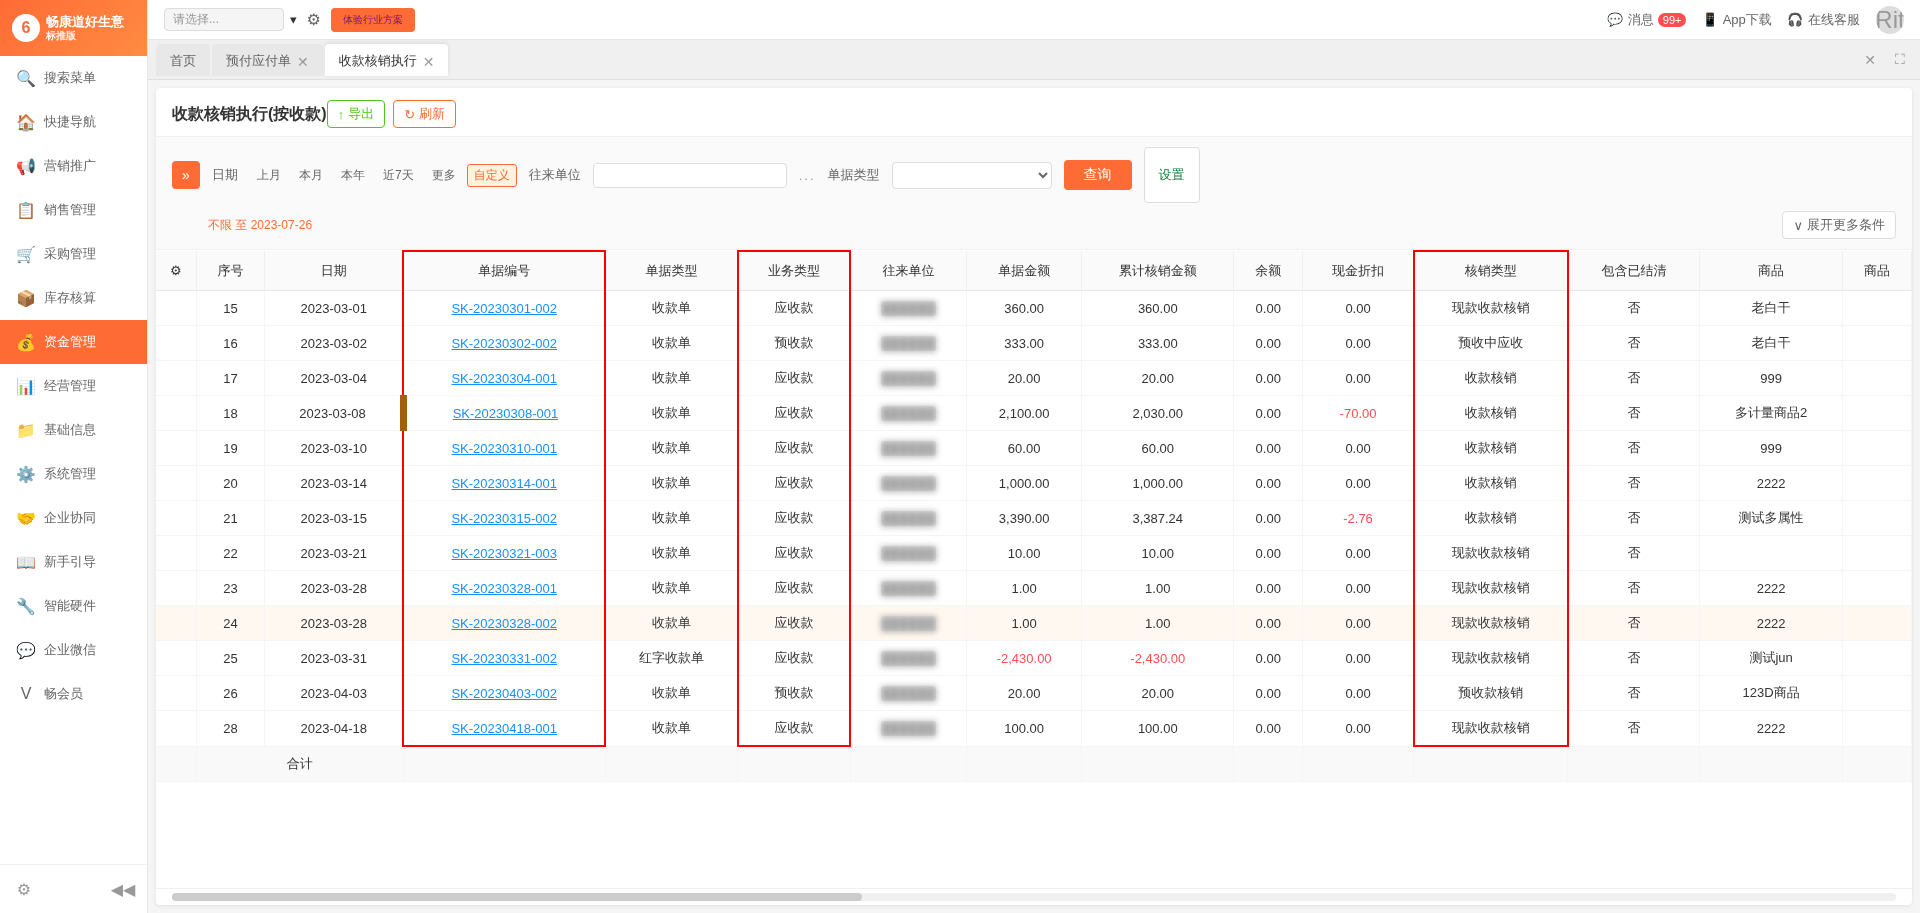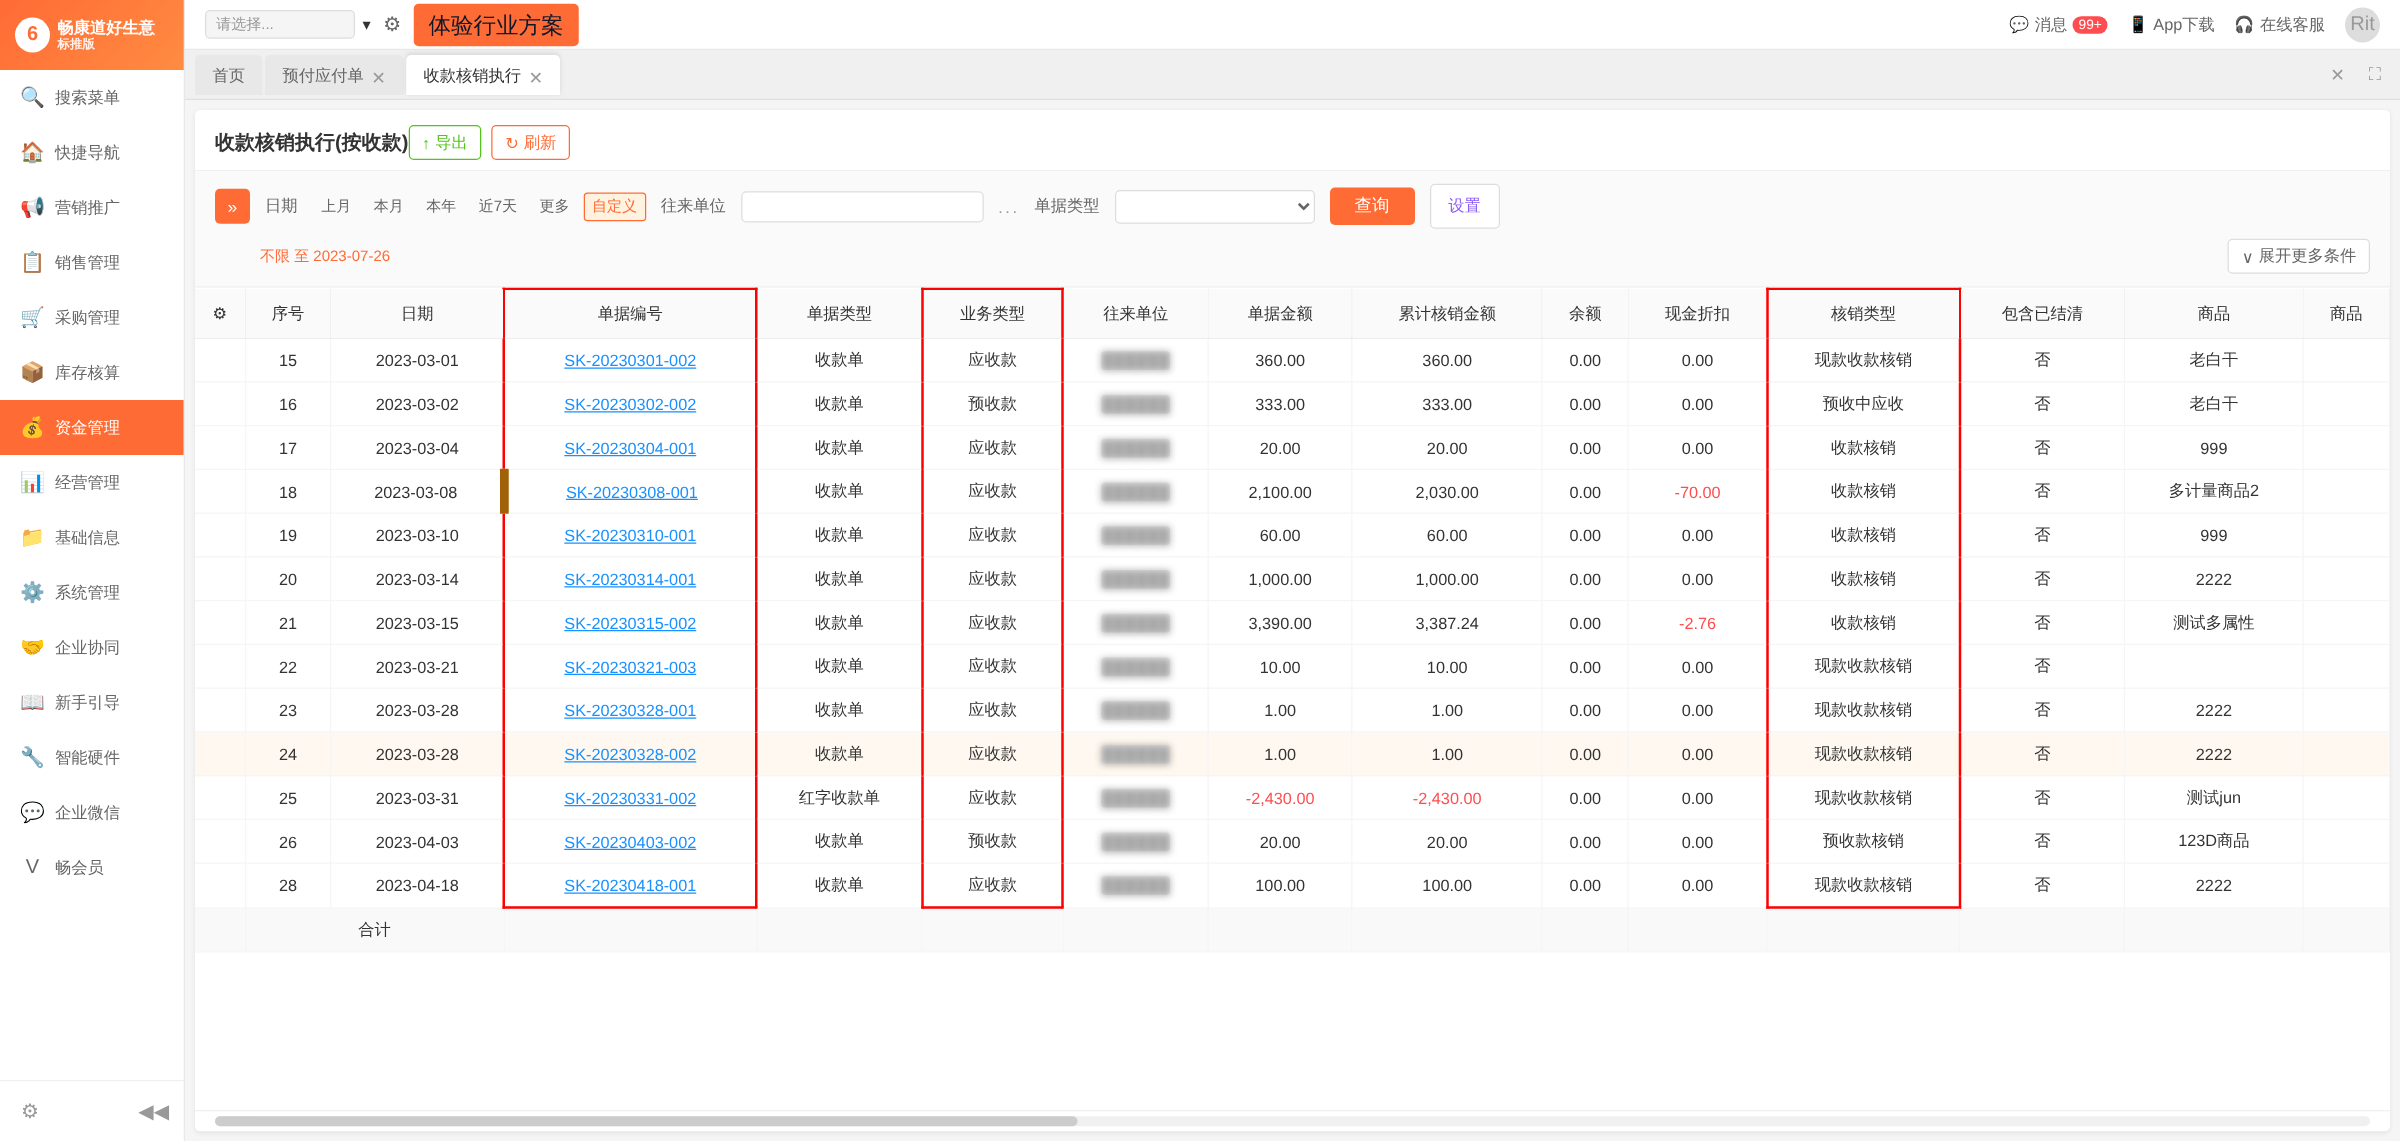--- a/index.html
+++ b/index.html
@@ -21,25 +21,25 @@
 
     
     .main { flex: 1; display: flex; flex-direction: column; overflow: hidden; }
 
     
     .topbar { height: 40px; background: #fff; border-bottom: 1px solid #e8e8e8; display: flex; align-items: center; padding: 0 16px; justify-content: space-between; flex-shrink: 0; }
     .topbar-left { display: flex; align-items: center; gap: 10px; }
     .topbar-selector { display: flex; align-items: center; gap: 6px; color: #333; font-size: 13px; }
     .topbar-selector-val { background: #f5f5f5; border: 1px solid #ddd; border-radius: 4px; padding: 2px 8px; font-size: 12px; color: #999; width: 120px; }
     .topbar-gear { color: #666; cursor: pointer; font-size: 16px; }
-    .topbar-btn { background: #ff6b35; color: #0f172a; border: none; border-radius: 4px; padding: 5px 12px; cursor: pointer; font-size: 18px; }
+    .topbar-btn { background: #ff6b35; color: #701a75; border: none; border-radius: 4px; padding: 5px 12px; cursor: pointer; font-size: 10px; }
     .topbar-right { display: flex; align-items: center; gap: 16px; color: #666; font-size: 13px; }
     .topbar-right-item { display: flex; align-items: center; gap: 4px; cursor: pointer; }
     .msg-badge { background: #ff4d4f; color: white; border-radius: 10px; padding: 1px 5px; font-size: 11px; }
-    .topbar-avatar { width: 28px; height: 28px; border-radius: 50%; background: #ddd; display: flex; align-items: center; justify-content: center; color: #999; overflow: hidden; font-size: 16px; }
+    .topbar-avatar { width: 28px; height: 28px; border-radius: 50%; background: #ddd; display: flex; align-items: center; justify-content: center; color: #999; overflow: hidden; font-size: 24px; }
 
     
     .tabbar { height: 40px; background: #f0f0f0; display: flex; align-items: center; padding: 0 8px; gap: 2px; flex-shrink: 0; border-bottom: 1px solid #e0e0e0; }
     .tab { display: flex; align-items: flex-end; padding: 6px 14px; border-radius: 4px 4px 0 0; cursor: pointer; font-size: 13px; gap: 6px; height: 32px; }
     .tab.active { background: white; color: #333; box-shadow: 0 -1px 4px rgba(0,0,0,0.1); }
     .tab.inactive { background: #e8e8e8; color: #666; }
     .tab-close { color: #999; font-size: 14px; cursor: pointer; }
     .tabbar-actions { margin-left: auto; display: flex; gap: 6px; }
     .tabbar-action { color: #999; font-size: 14px; cursor: pointer; width: 24px; height: 24px; display: flex; align-items: center; justify-content: center; }
 
@@ -61,21 +61,21 @@
     .filter-toggle { width: 28px; height: 28px; background: #ff6b35; border-radius: 4px; display: flex; align-items: center; justify-content: center; color: white; cursor: pointer; font-size: 14px; flex-shrink: 0; }
     .filter-label { color: #666; font-size: 13px; white-space: nowrap; }
     .filter-date-btns { display: flex; gap: 4px; }
     .filter-date-btn { padding: 2px 6px; border-radius: 3px; cursor: pointer; font-size: 12px; color: #666; border: 1px solid transparent; }
     .filter-date-btn.custom { background: #fff3e0; color: #ff6b35; border: 1px solid #ff6b35; border-radius: 3px; }
     .filter-date-range { font-size: 12px; color: #ff6b35; }
     .filter-input { border: 1px solid #ddd; border-radius: 4px; padding: 4px 8px; font-size: 13px; color: #999; background: white; min-width: 180px; }
     .filter-select { border: 1px solid #ddd; border-radius: 4px; padding: 4px 8px; font-size: 13px; color: #666; background: white; min-width: 160px; }
     .filter-dots { color: #999; letter-spacing: 2px; }
     .btn-query { background: #ff6b35; color: white; border: none; border-radius: 4px; padding: 6px 20px; font-size: 14px; cursor: pointer; }
-    .btn-setting { background: white; color: #8b5cf6; border: 1px solid #ddd; border-radius: 4px; padding: 8px 14px; font-size: 13px; cursor: pointer; }
+    .btn-setting { background: white; color: #15803d; border: 1px solid #ddd; border-radius: 4px; padding: 18px 14px; font-size: 13px; cursor: pointer; }
 
     
     .table-wrapper { flex: 1; overflow: auto; }
     table { width: 100%; border-collapse: collapse; font-size: 13px; min-width: 1400px; }
     thead tr { background: #fafafa; }
     th { padding: 10px 8px; text-align: center; color: #333; font-weight: 500; border-bottom: 1px solid #e8e8e8; border-right: 1px solid #f0f0f0; white-space: nowrap; position: sticky; top: 0; background: #fafafa; z-index: 1; }
     td { padding: 8px 8px; text-align: center; color: #333; border-bottom: 1px solid #f5f5f5; border-right: 1px solid #f5f5f5; white-space: nowrap; }
     tr.highlighted td { background: #fff8f0; }
     .link-text { color: #1890ff; text-decoration: underline; cursor: pointer; }
     .negative { color: #ff4d4f; }

